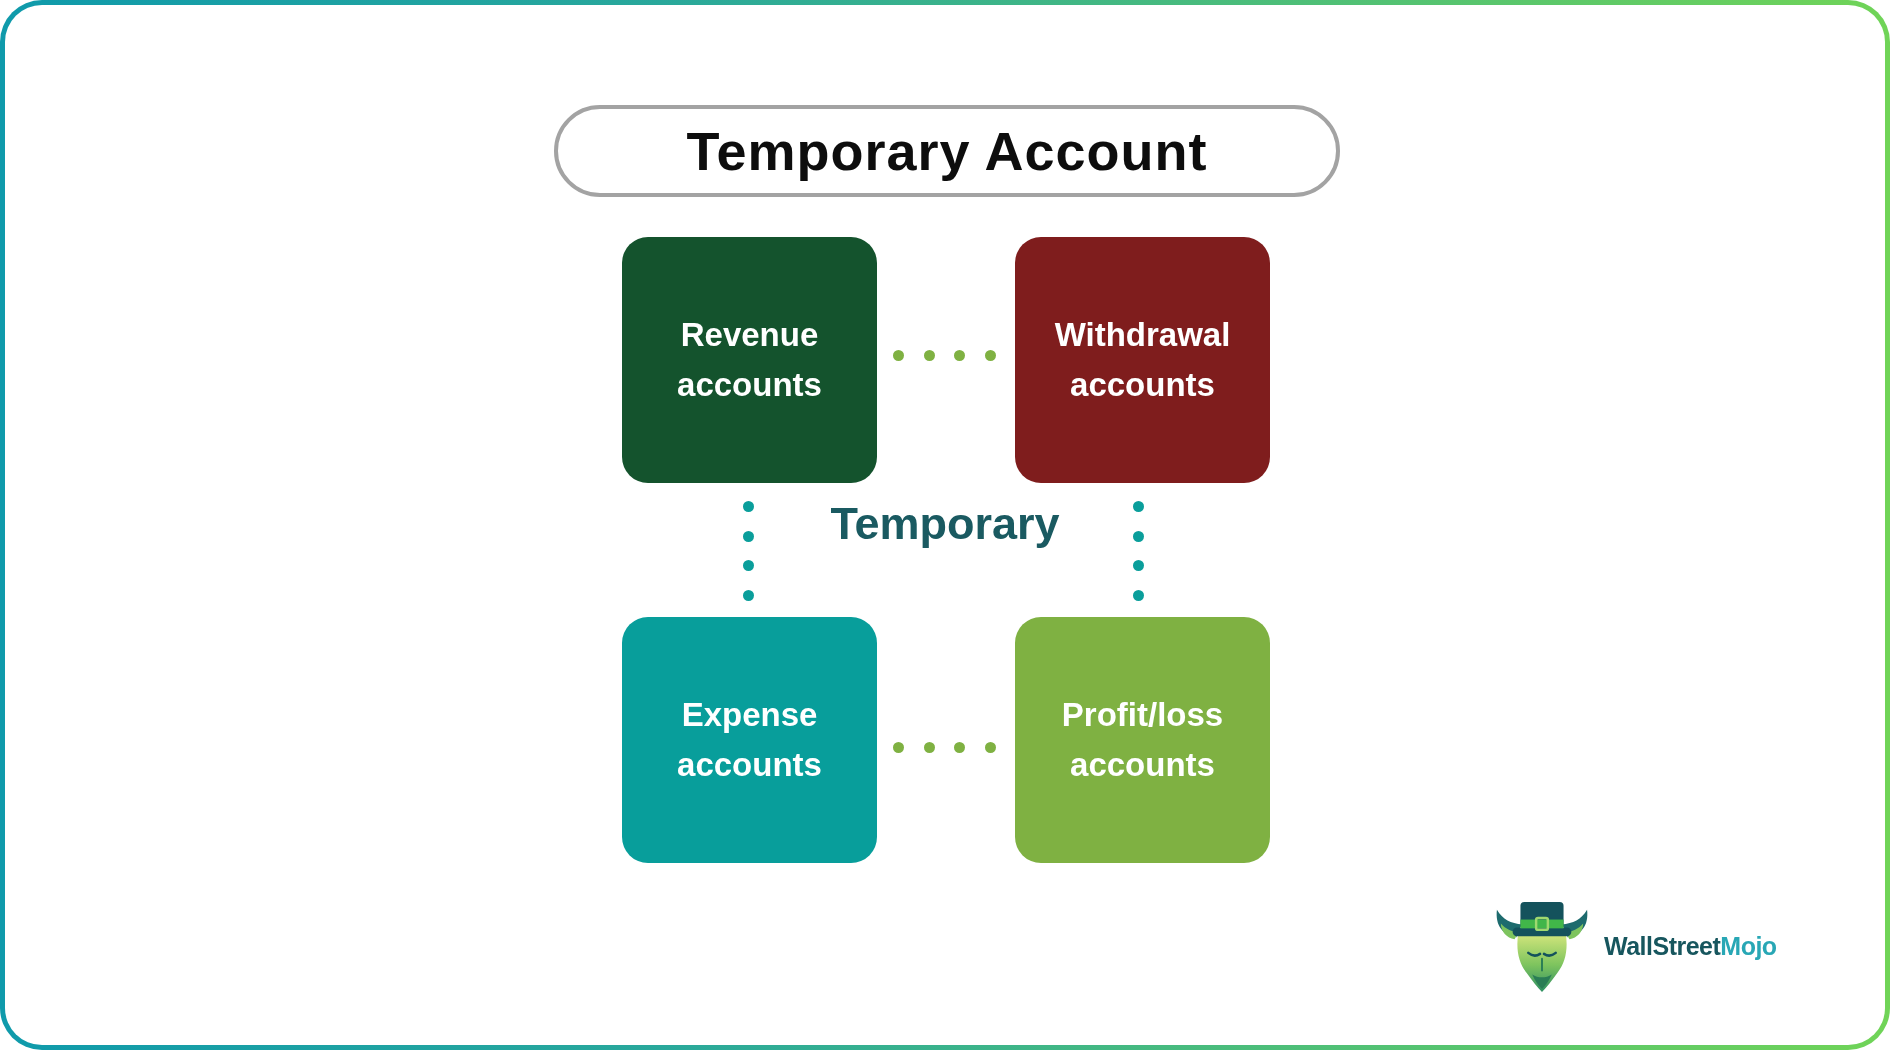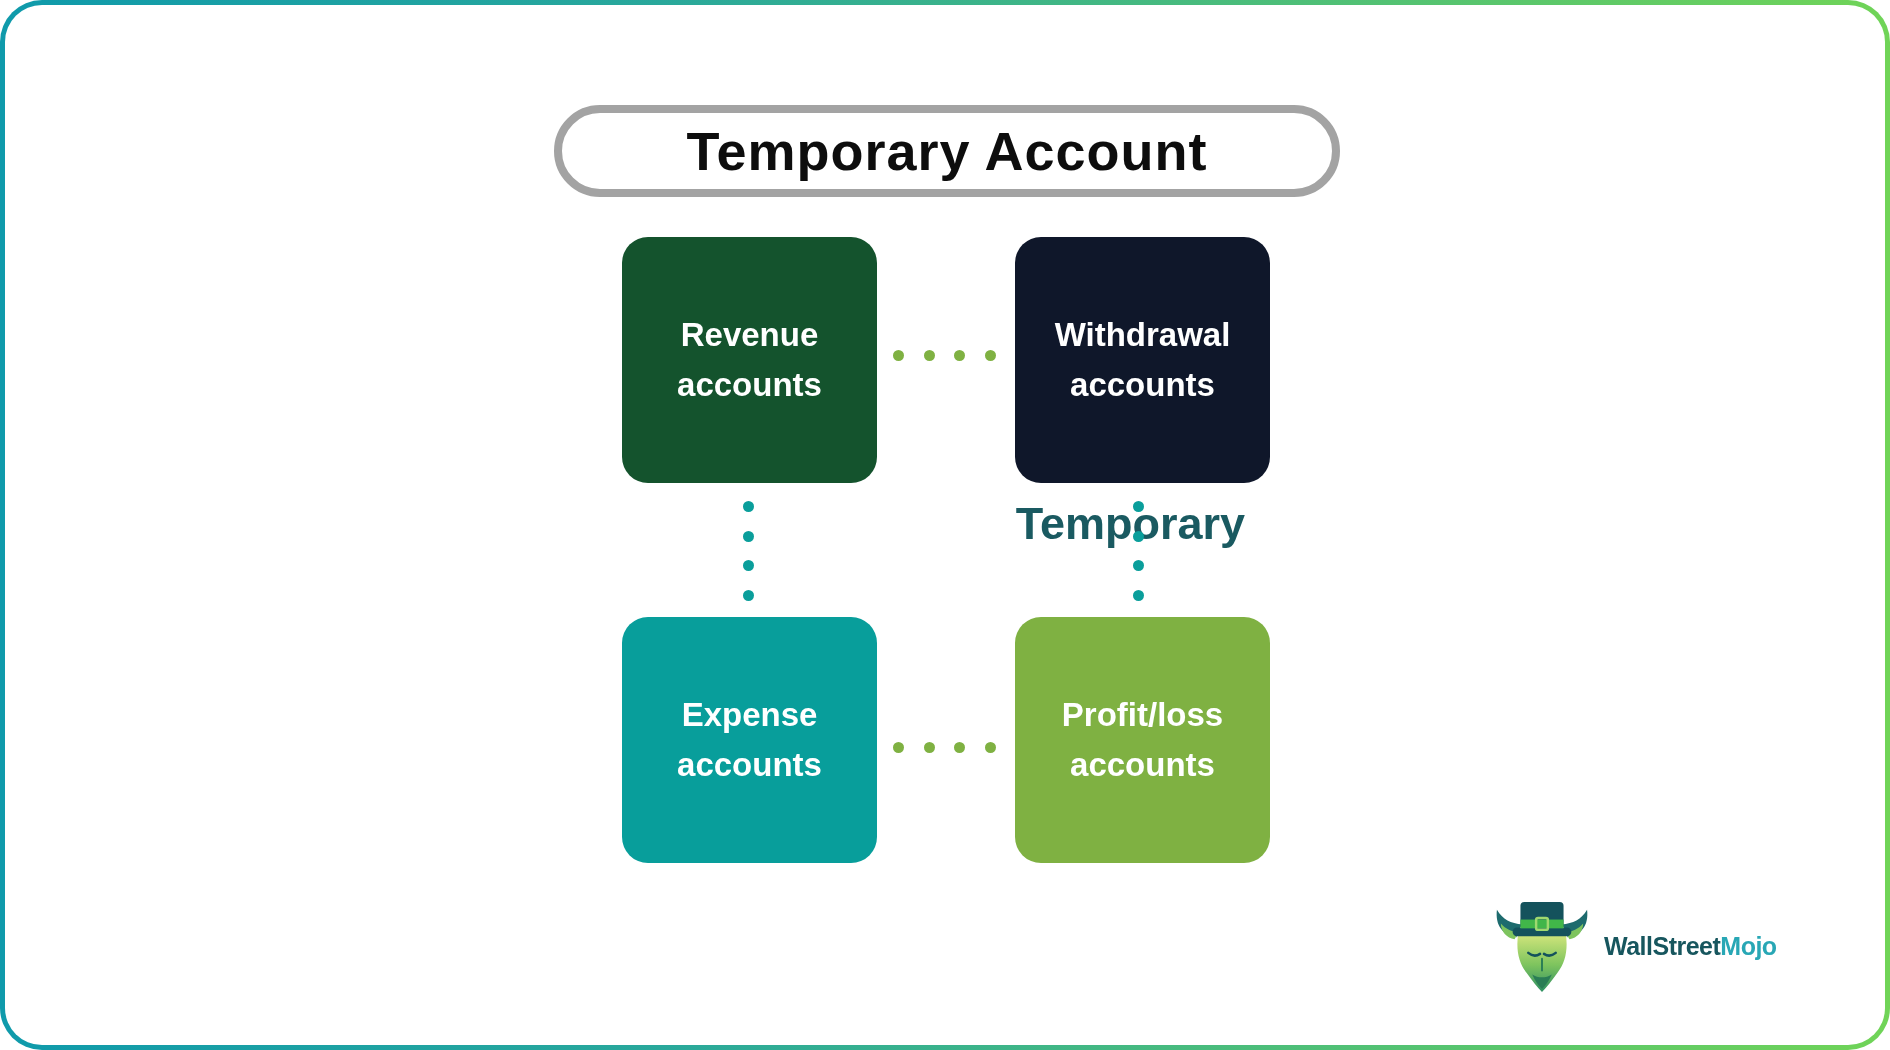--- a/index.html
+++ b/index.html
@@ -25,21 +25,21 @@
     background: #ffffff;
     border-radius: 37px;
   }
   .canvas { position: absolute; inset: 0; }
 
   .title-pill {
     position: absolute;
     left: 554px; top: 105px;
     width: 786px; height: 92px;
     box-sizing: border-box;
-    border: 8px solid #a3a3a3;
+    border: 4px solid #a3a3a3;
     border-radius: 46px;
     background: #ffffff;
     display: flex;
     align-items: center;
     justify-content: center;
   }
   .title-pill .title-text {
     font-size: 54px;
     font-weight: bold;
     color: #0d0d0d;
@@ -63,21 +63,21 @@
   }
   .node-revenue    { left: 622px;  top: 237px; }
   .node-withdrawal { left: 1015px; top: 237px; }
   .node-expense    { left: 622px;  top: 617px; }
   .node-profitloss { left: 1015px; top: 617px; }
 
   .center-label {
     position: absolute;
     left: 645px; top: 497px;
     width: 600px;
-    text-align: right;
+    text-align: center;
     font-size: 45px;
     font-weight: bold;
     line-height: 54px;
     color: #1a5a61;
   }
 
   .dots-h {
     position: absolute;
     width: 103px; height: 11px;
     display: flex;
@@ -128,21 +128,21 @@
 
   <div class="title-pill">
     <span class="title-text">Temporary Account</span>
   </div>
 
   <div class="node node-revenue" style="background: #14532d;">
     <span>Revenue</span>
     <span>accounts</span>
   </div>
 
-  <div class="node node-withdrawal" style="background: #0f172a;">
+  <div class="node node-withdrawal" style="background: #7f1d1d;">
     <span>Withdrawal</span>
     <span>accounts</span>
   </div>
 
   <div class="node node-expense" style="background: rgb(8, 158, 155); text-align: right;">
     <span>Expense</span>
     <span>accounts</span>
   </div>
 
   <div class="node node-profitloss" style="background: rgb(127, 177, 66); text-align: center;">

